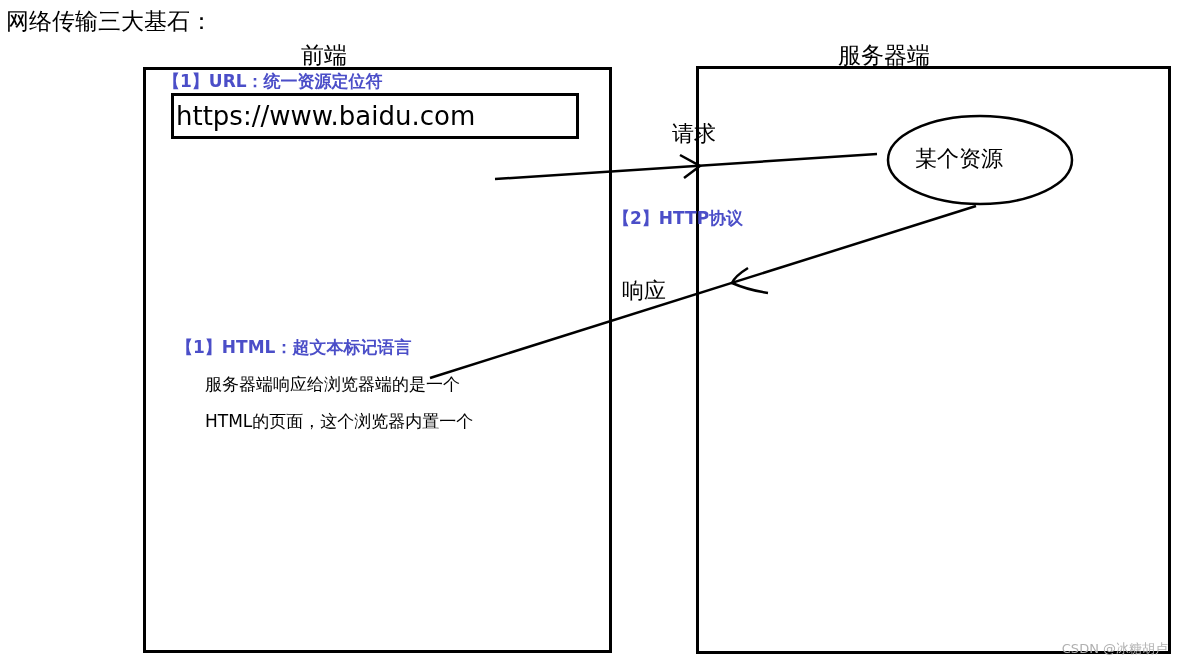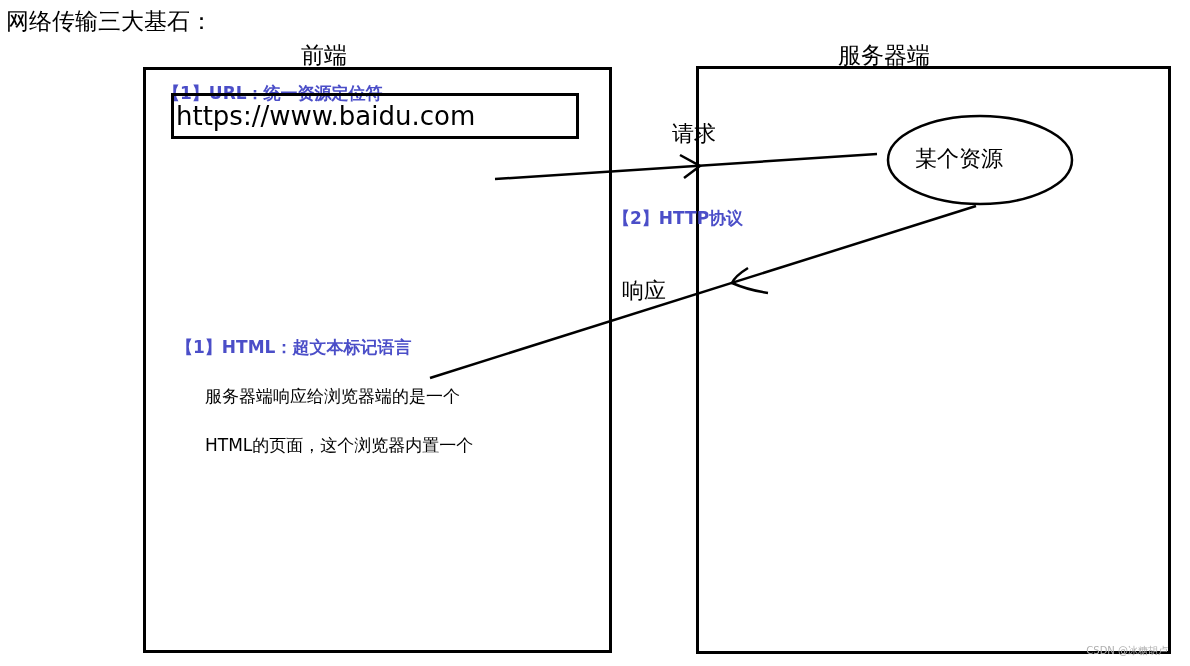--- a/index.html
+++ b/index.html
@@ -8,32 +8,32 @@
   .abs { position: absolute; white-space: nowrap; }
   .title { left: 6px; top: 6px; font-size: 23px; }
   .col-label { font-size: 23px; }
   .box { position: absolute; border: 3px solid #000; box-sizing: border-box; }
   .blue { color: #4b4ec8; font-weight: bold; font-size: 17px; }
   .url-box { position: absolute; left: 171px; top: 93px; width: 408px; height: 46px;
              border: 3px solid #000; box-sizing: border-box; font-size: 26px;
              font-family: "DejaVu Sans", sans-serif; padding-left: 2px; line-height: 40px; }
   .label { font-size: 22px; }
   .desc { left: 205px; top: 366px; font-size: 17px; line-height: 37px; white-space: normal; width: 360px; }
-  .desc div { white-space: nowrap; margin-top: 12px; }
-  .watermark { right: 22px; bottom: 8px; font-size: 10px; color: #b0b0b0; text-align: center; }
+  .desc div { white-space: nowrap; }
+  .watermark { right: 22px; bottom: 8px; font-size: 13px; color: #b0b0b0; text-align: center; }
   svg.lines { position: absolute; left: 0; top: 0; }
 </style>
 </head>
 <body>
 
 <div class="abs title">网络传输三大基石：</div>
 
 <div class="abs col-label" style="left:301px; top:40px;">前端</div>
 <div class="box" style="left:143px; top:67px; width:469px; height:586px;"></div>
-<div class="abs blue" style="left:163px; top:70px;margin-top:12px;">【1】URL：统一资源定位符</div>
+<div class="abs blue" style="left:163px; top:70px;">【1】URL：统一资源定位符</div>
 <div class="url-box">https://www.baidu.com</div>
 
 <div class="abs blue" style="left:176px; top:336px;">【1】HTML：超文本标记语言</div>
 <div class="abs desc">
   <div>服务器端响应给浏览器端的是一个</div>
   <div>HTML的页面，这个浏览器内置一个</div>
 </div>
 
 <div class="abs col-label" style="left:838px; top:40px;">服务器端</div>
 <div class="box" style="left:696px; top:66px; width:475px; height:588px;"></div>

